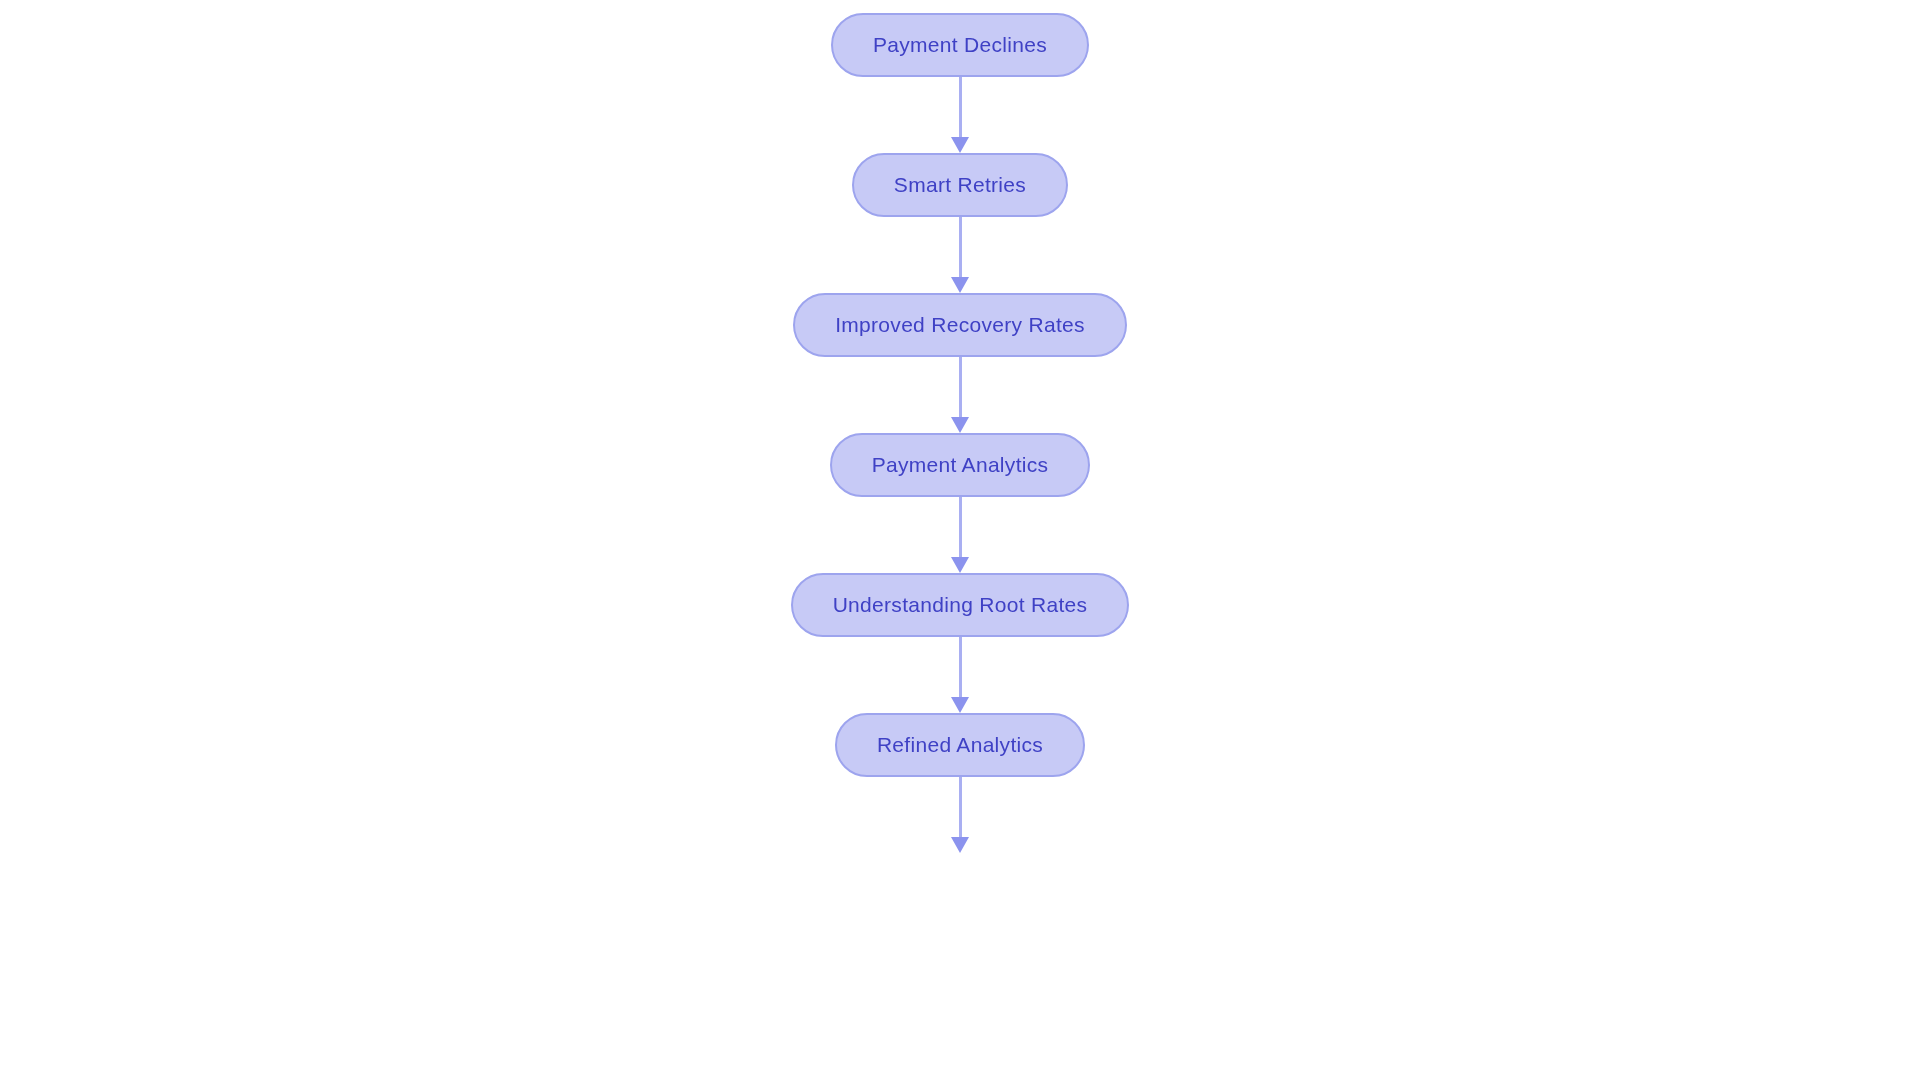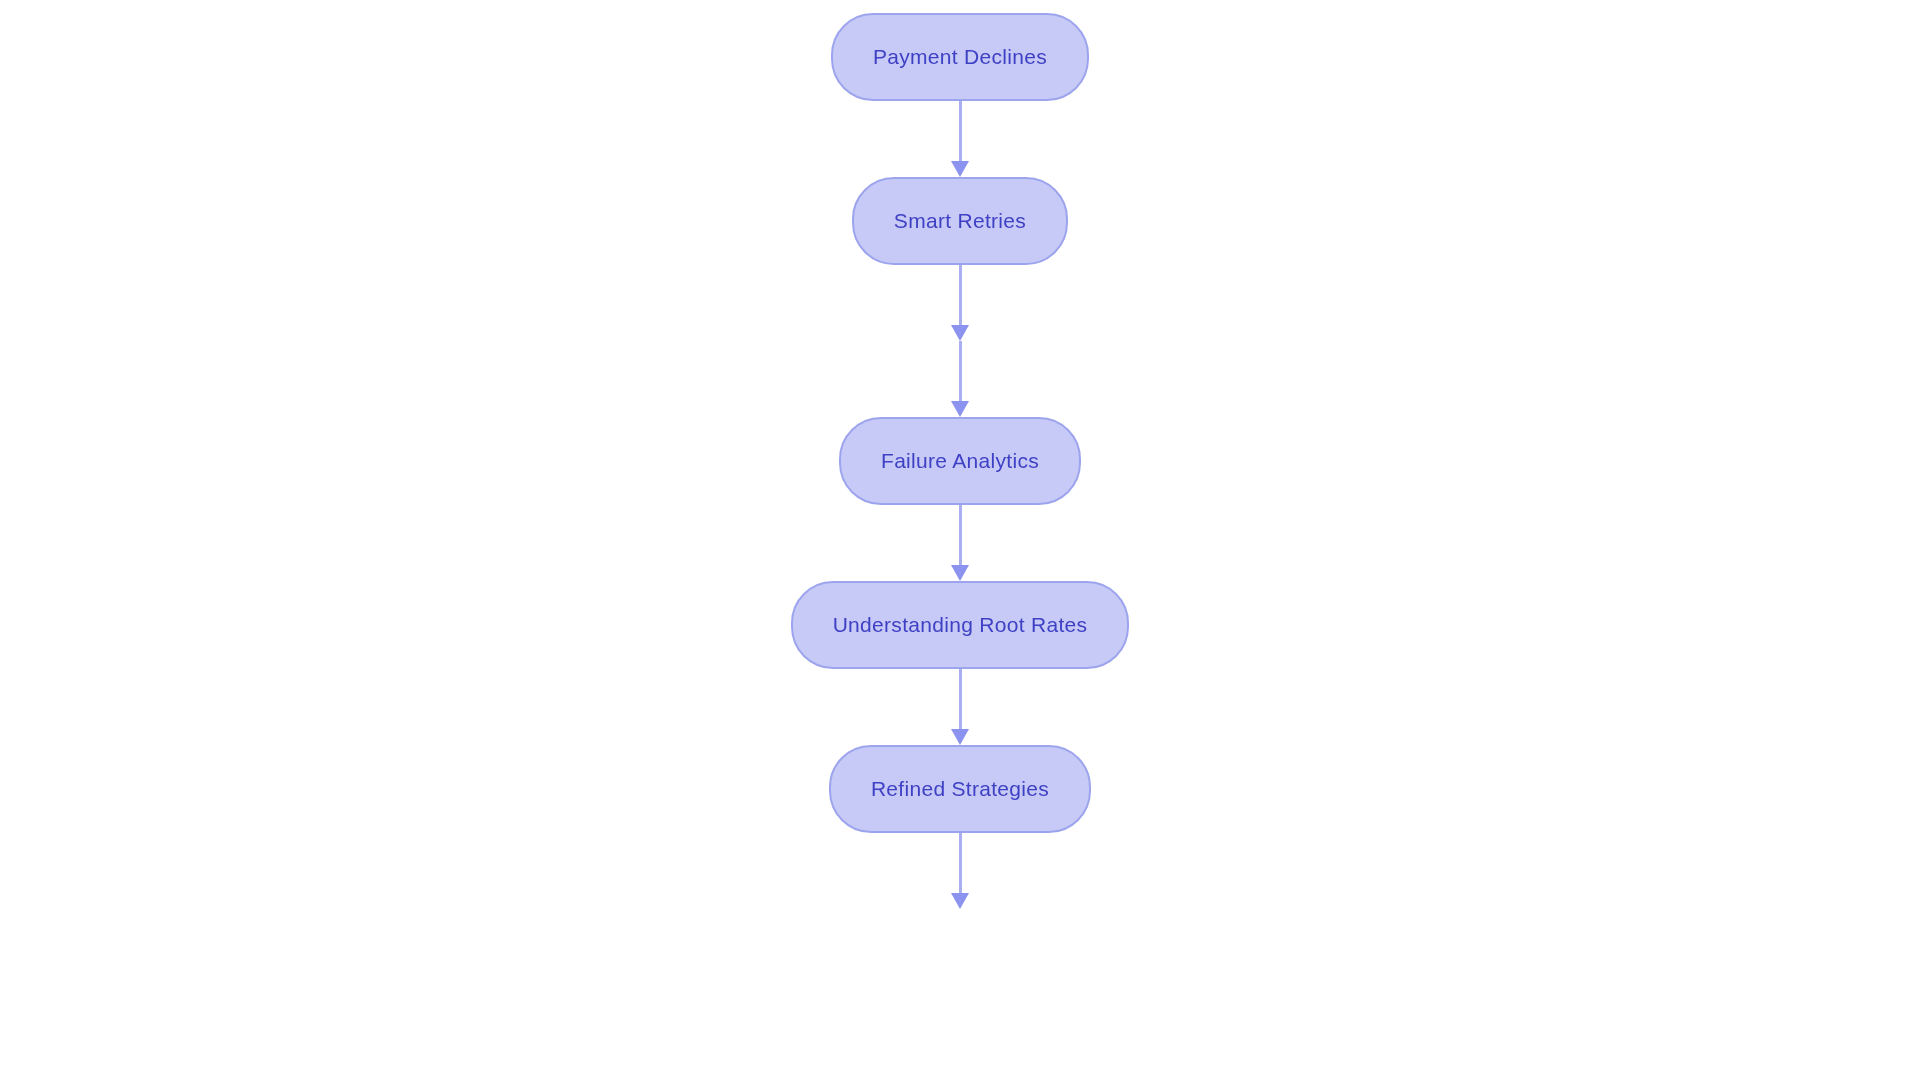--- a/index.html
+++ b/index.html
@@ -25,21 +25,21 @@
   }
   .flow {
     width: fit-content;
     margin: 0 auto;
     padding-top: 13px;
     display: flex;
     flex-direction: column;
     align-items: center;
   }
   .node {
-    height: 88px;
+    height: 64px;
     min-width: 190px;
     padding: 0 40px;
     border-radius: 42px;
     background: var(--node-fill);
     border: 2px solid var(--node-border);
     display: flex;
     align-items: center;
     justify-content: center;
     flex: 0 0 auto;
   }
@@ -86,46 +86,49 @@
 
     <div class="node">
       <span class="node-label">Smart Retries</span>
     </div>
 
     <div class="arrow">
       <div class="arrow-line"></div>
       <div class="arrow-head"></div>
     </div>
 
+    <div class="node">
+      <span class="node-label">Improved Recovery Rates</span>
+    </div>
 
     <div class="arrow">
       <div class="arrow-line"></div>
       <div class="arrow-head"></div>
     </div>
 
     <div class="node">
-      <span class="node-label">Failure Analytics</span>
+      <span class="node-label">Payment Analytics</span>
     </div>
 
     <div class="arrow">
       <div class="arrow-line"></div>
       <div class="arrow-head"></div>
     </div>
 
     <div class="node">
       <span class="node-label">Understanding Root Rates</span>
     </div>
 
     <div class="arrow">
       <div class="arrow-line"></div>
       <div class="arrow-head"></div>
     </div>
 
     <div class="node">
-      <span class="node-label">Refined Strategies</span>
+      <span class="node-label">Refined Analytics</span>
     </div>
 
     <div class="arrow">
       <div class="arrow-line"></div>
       <div class="arrow-head"></div>
     </div>
 
 
   </div>
 </div>

